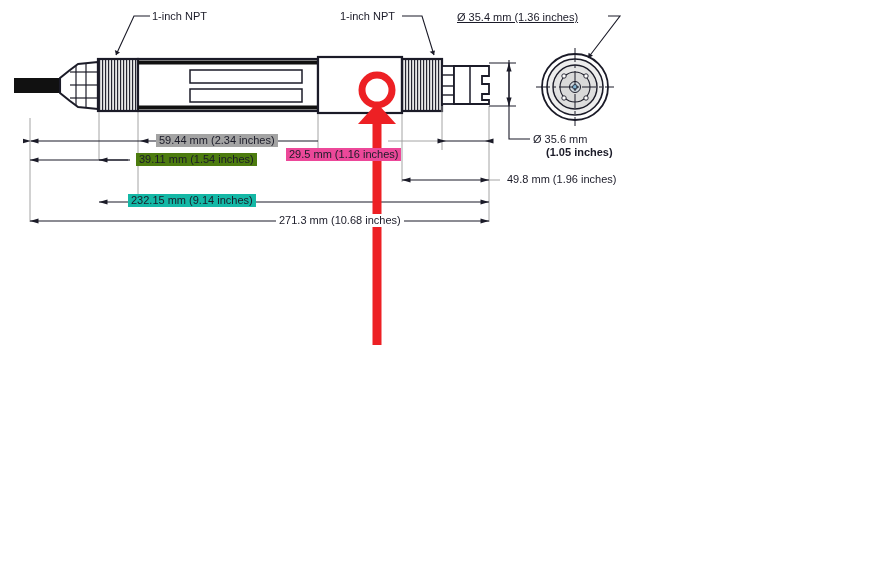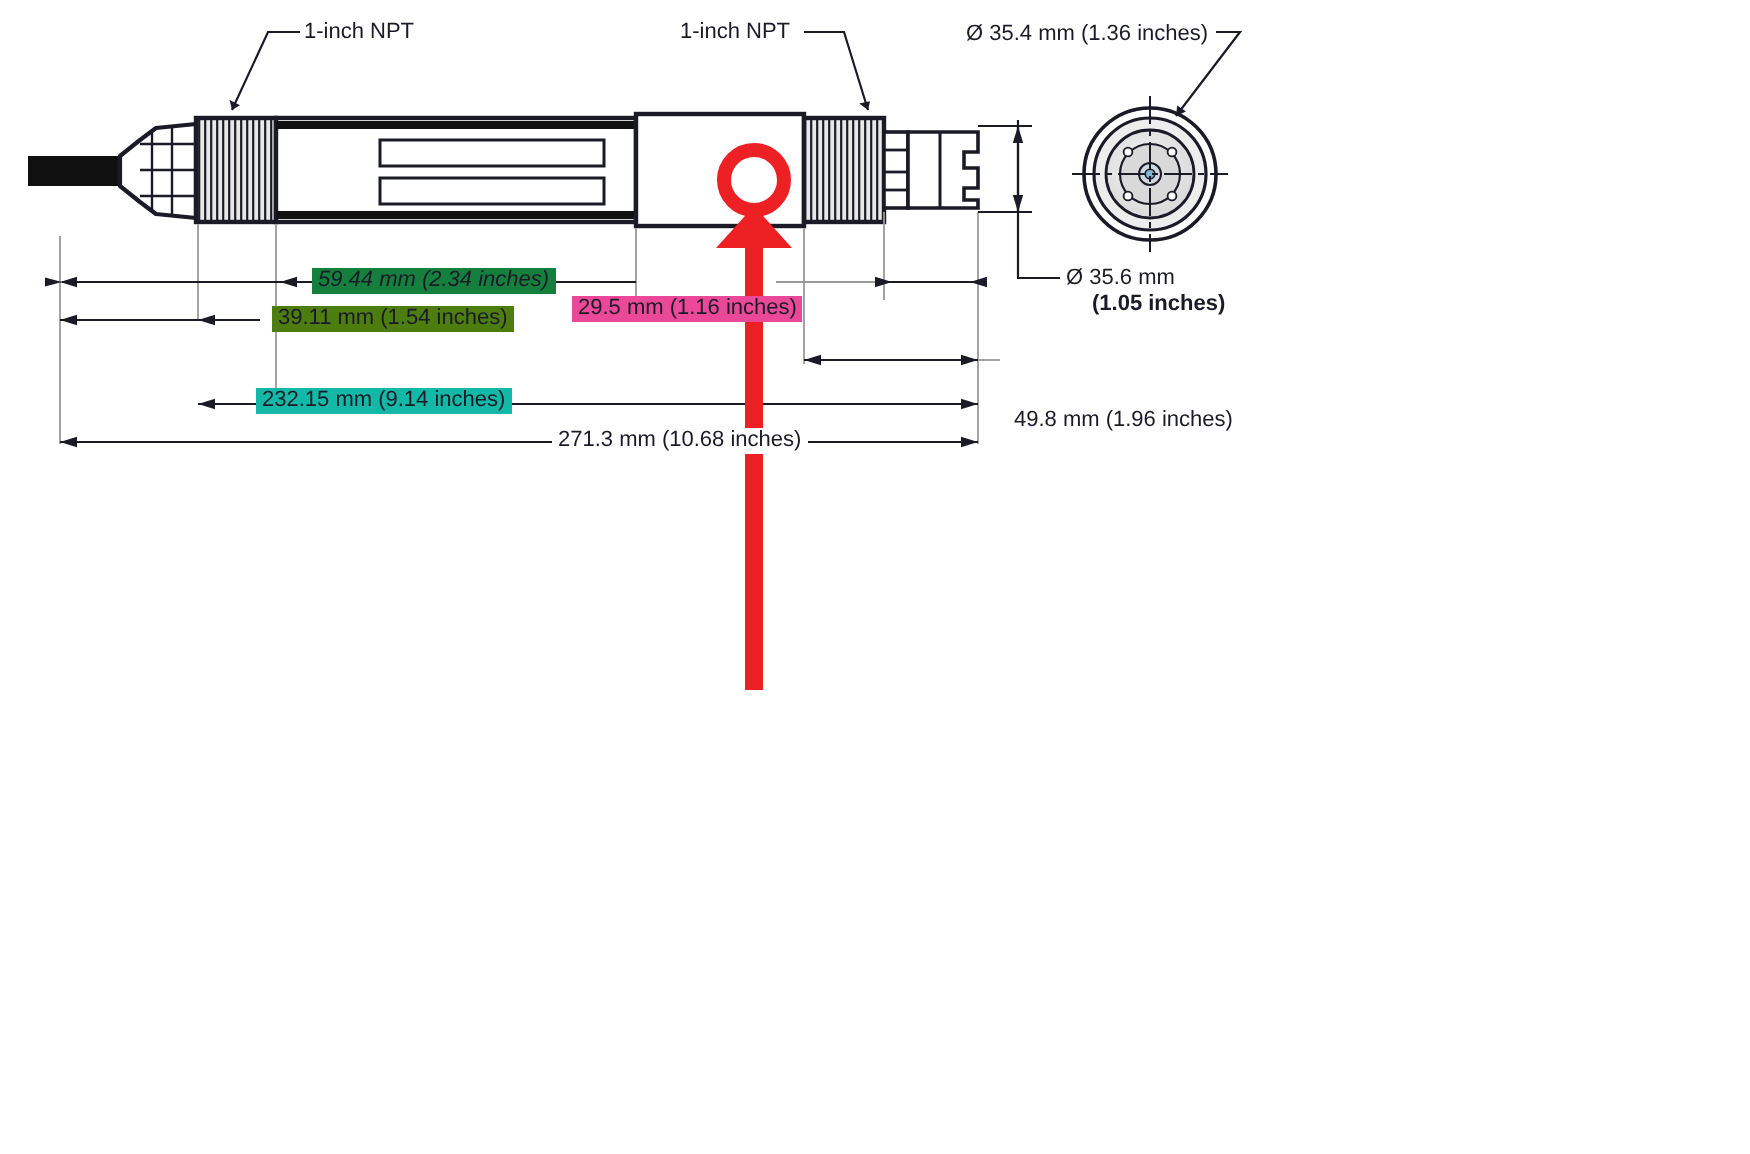--- a/index.html
+++ b/index.html
@@ -220,32 +220,32 @@
       <path d="M377,103 L396,124 L358,124 Z" fill="#ED2024"></path>
     </g>
   </svg>
 
   <div class="top-clip"></div>
 
   <div class="npt-label" style="left:152px;top:10px;">1-inch NPT</div>
 
   <div class="npt-label" style="left:340px;top:10px;">1-inch NPT</div>
 
-  <div class="npt-label" style="left:483px;top:11px;">Ø 35.4 mm (1.36 inches)</div>
-
-  <div class="dim-label" style="left:156px;top:134px;background:#15803d;padding:0 3px;font-style:italic;">59.44 mm (2.34 inches)</div>
+  <div class="npt-label" style="left:457px;top:11px;text-decoration:underline;">Ø 35.4 mm (1.36 inches)</div>
+
+  <div class="dim-label" style="left:156px;top:134px;background:#a3a3a3;padding:0 3px;">59.44 mm (2.34 inches)</div>
 
   <div class="dim-label" style="left:136px;top:153px;background:#4d7c0f;padding:0 3px;">39.11 mm (1.54 inches)</div>
 
   <div class="dim-label" style="left:286px;top:148px;background:#ec4899;padding:0 3px;text-align:center;">29.5 mm (1.16 inches)</div>
 
   <div class="dim-label" style="left:128px;top:194px;background:#14b8a6;padding:0 3px;">232.15 mm (9.14 inches)</div>
 
   <div class="dim-label" style="left:276px;top:214px;background:#fff;padding:0 3px;text-align:center;">271.3 mm (10.68 inches)</div>
 
-  <div class="dim-label" style="left:504px;top:173px;background:#fff;padding:0 3px;margin-top:31px;">49.8 mm (1.96 inches)</div>
+  <div class="dim-label" style="left:504px;top:173px;background:#fff;padding:0 3px;">49.8 mm (1.96 inches)</div>
 
   <div class="dim-label" style="left:533px;top:133px;">Ø 35.6 mm</div>
 
   <div class="dim-label" style="left:546px;top:146px;font-weight:bold;">(1.05 inches)</div>
 
 
 </div>
 
 </body></html>

